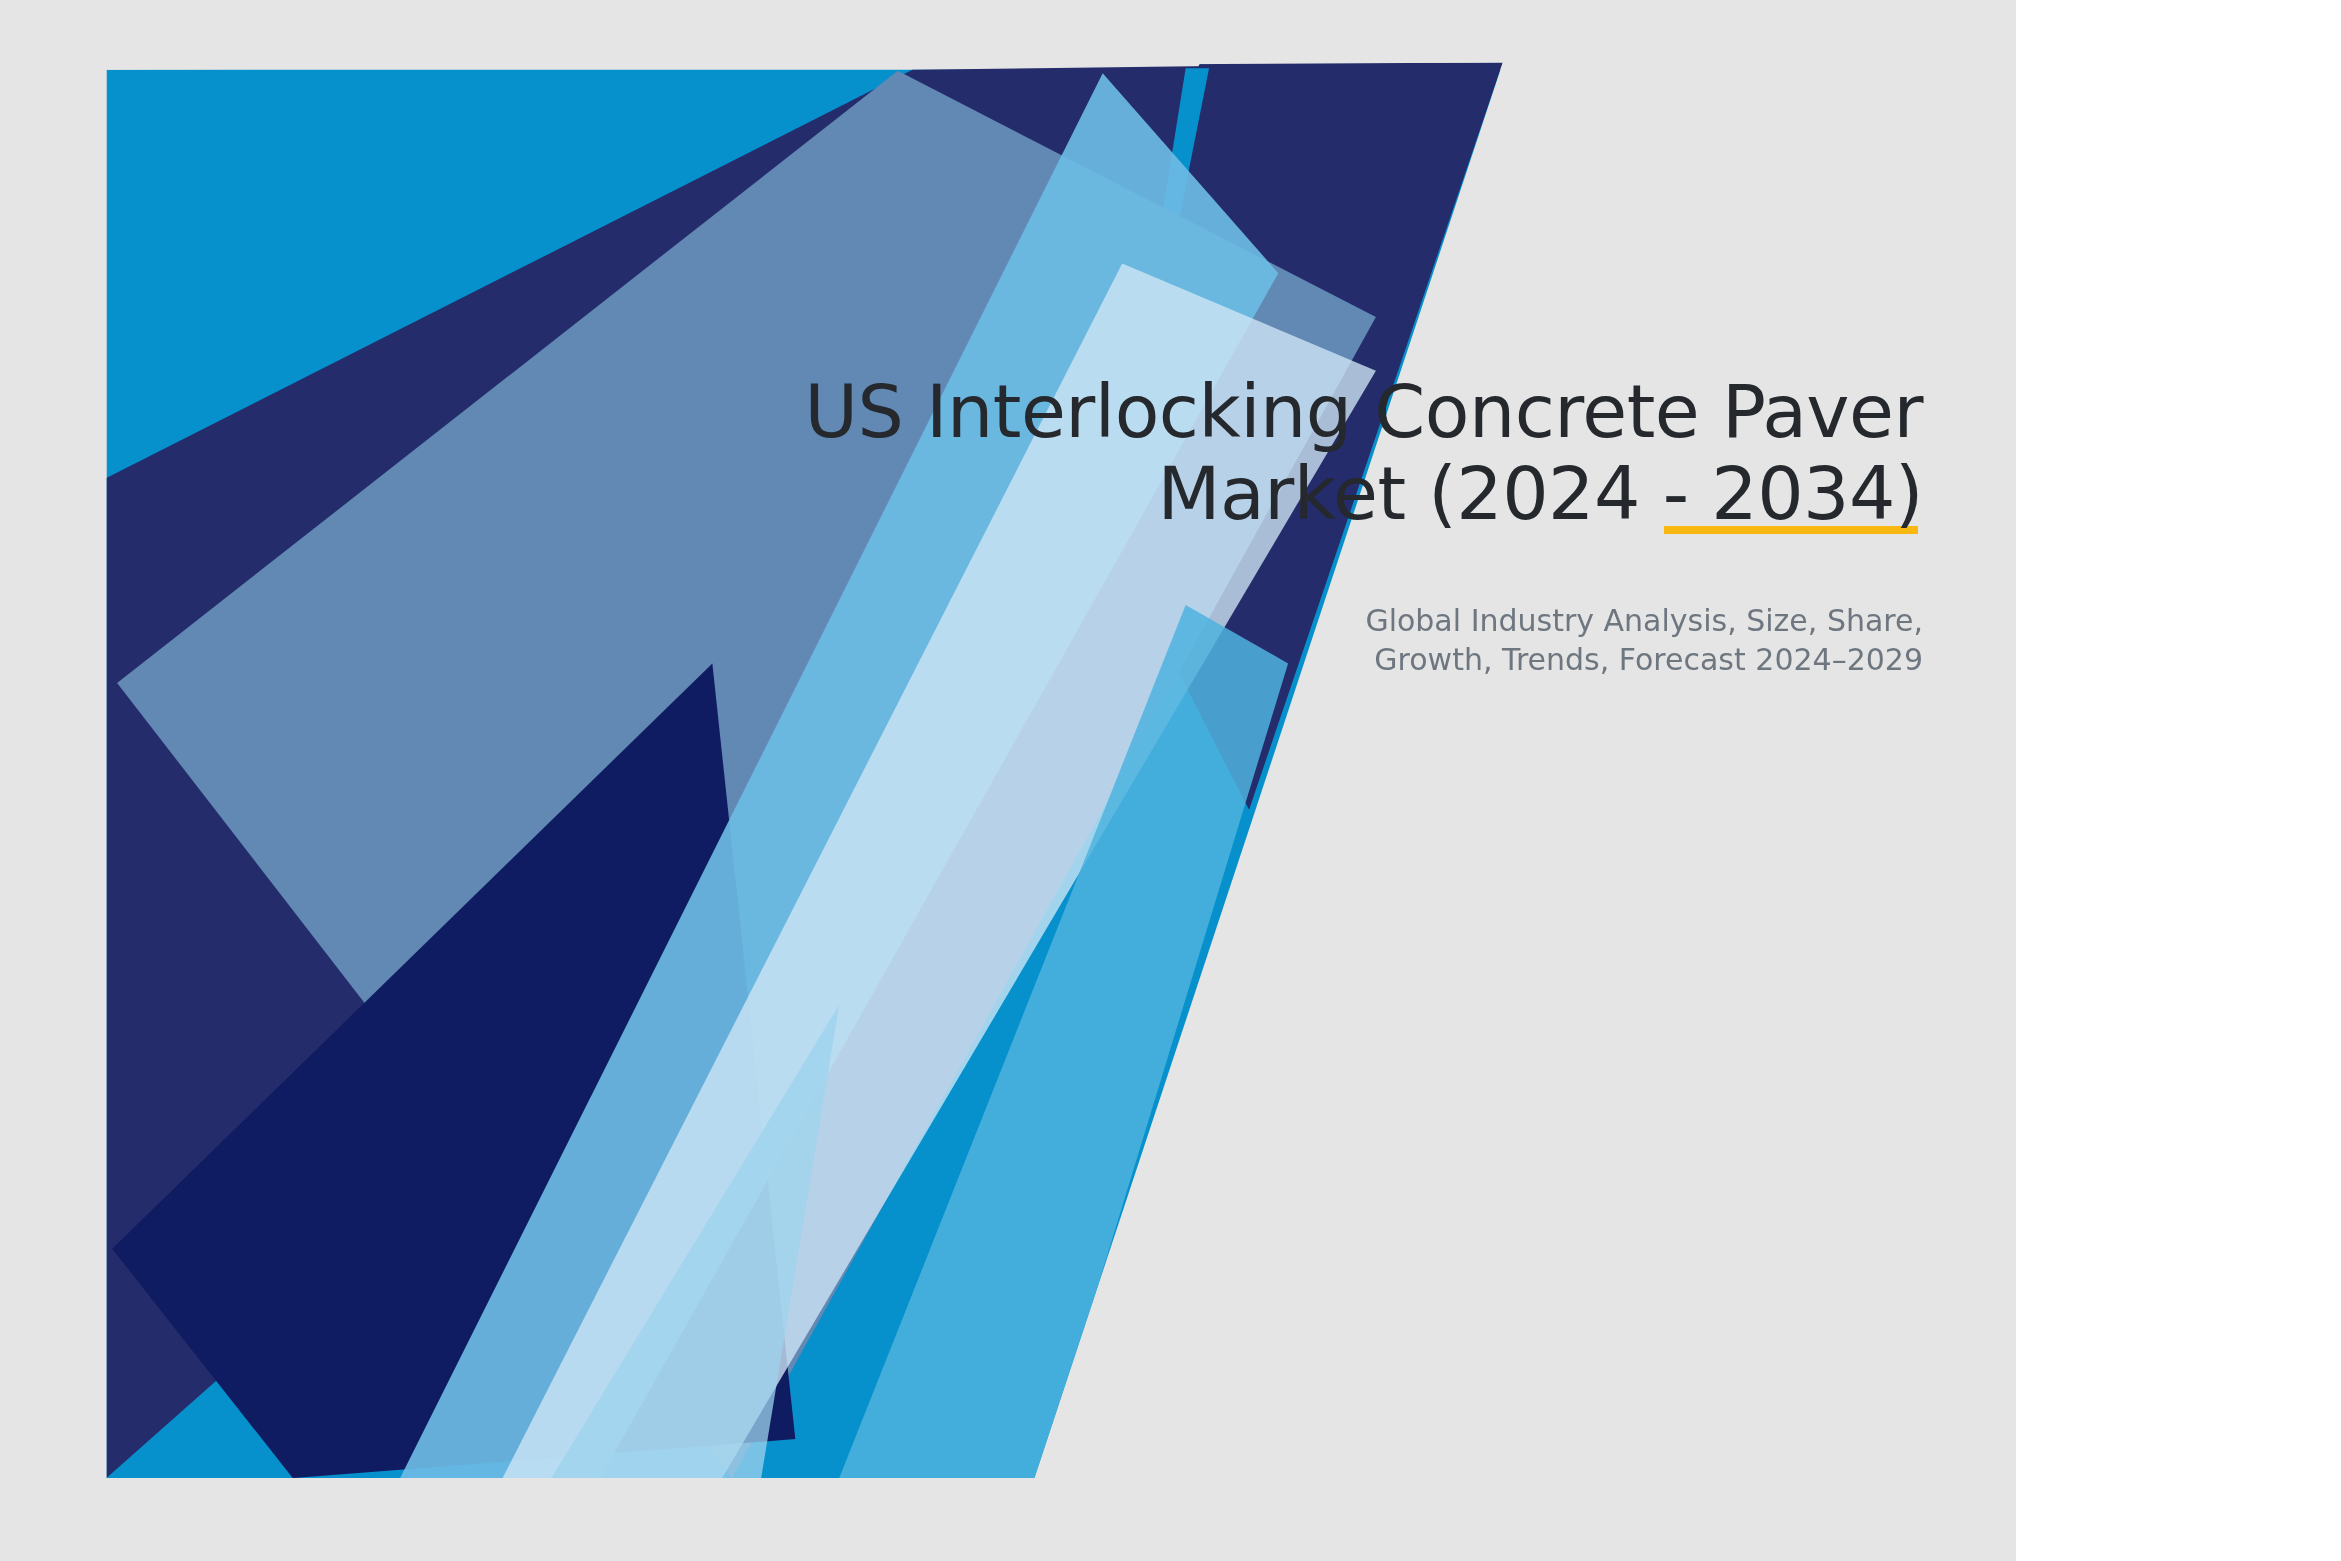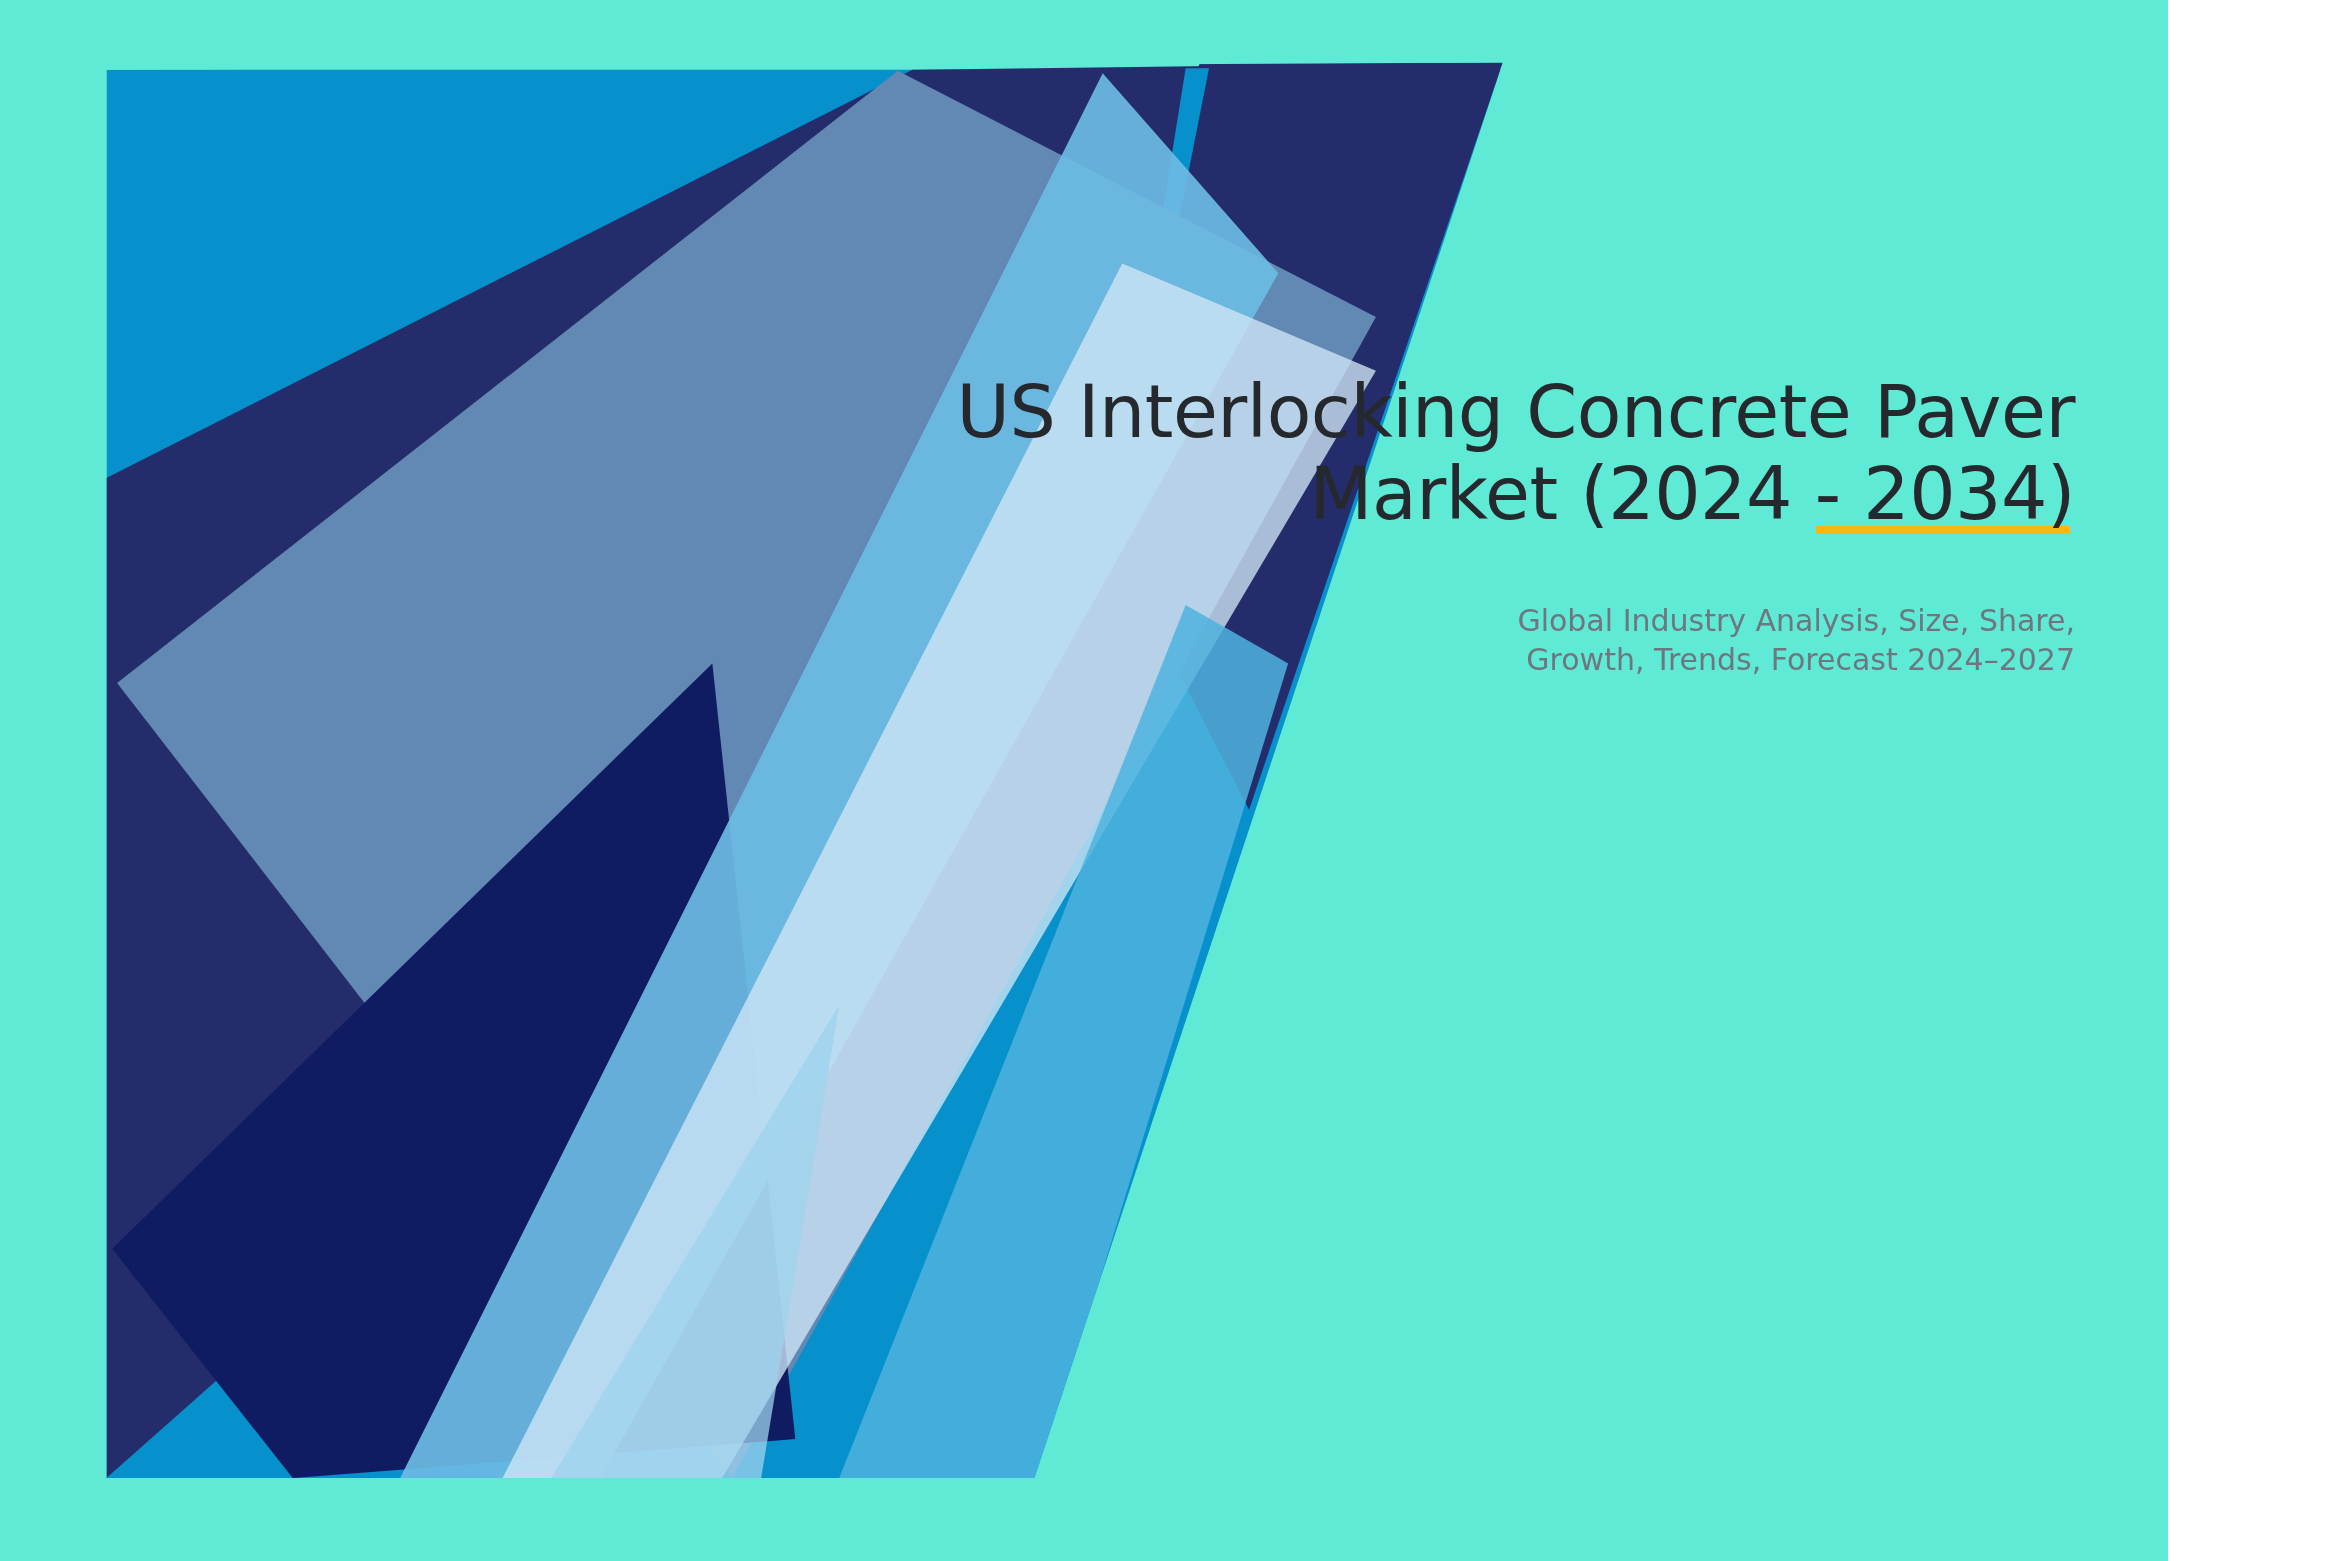--- a/index.html
+++ b/index.html
@@ -2,23 +2,23 @@
 <html style="font-size:7.8px"><head>
 <meta charset="utf-8">
 <style>
   html, body {
     margin: 0;
     padding: 0;
     background: #ffffff;
   }
   #page {
     position: relative;
-    width: 2168px;
+    width: 2016px;
     height: 1561px;
-    background: #5eead4;
+    background: #e5e5e5;
     overflow: hidden;
     font-family: "DejaVu Sans", "Liberation Sans", sans-serif;
   }
   #artwork {
     position: absolute;
     left: 0;
     top: 0;
     width: 2342px;
     height: 1561px;
     display: block;
@@ -95,17 +95,17 @@
 
       <polygon points="1720,2060 1560,3030 1130,3030" fill="#9ed3ee" fill-opacity="0.75"></polygon>
     </g>
   </svg>
 
   <div id="text-block">
     <div id="title-underline"></div>
     <h1 id="title">US Interlocking Concrete Paver
 Market (2024 - 2034)</h1>
     <p id="subtitle">Global Industry Analysis, Size, Share,
-Growth, Trends, Forecast 2024–2027</p>
+Growth, Trends, Forecast 2024–2029</p>
   </div>
 
 </div>
 
 
 </body></html>

